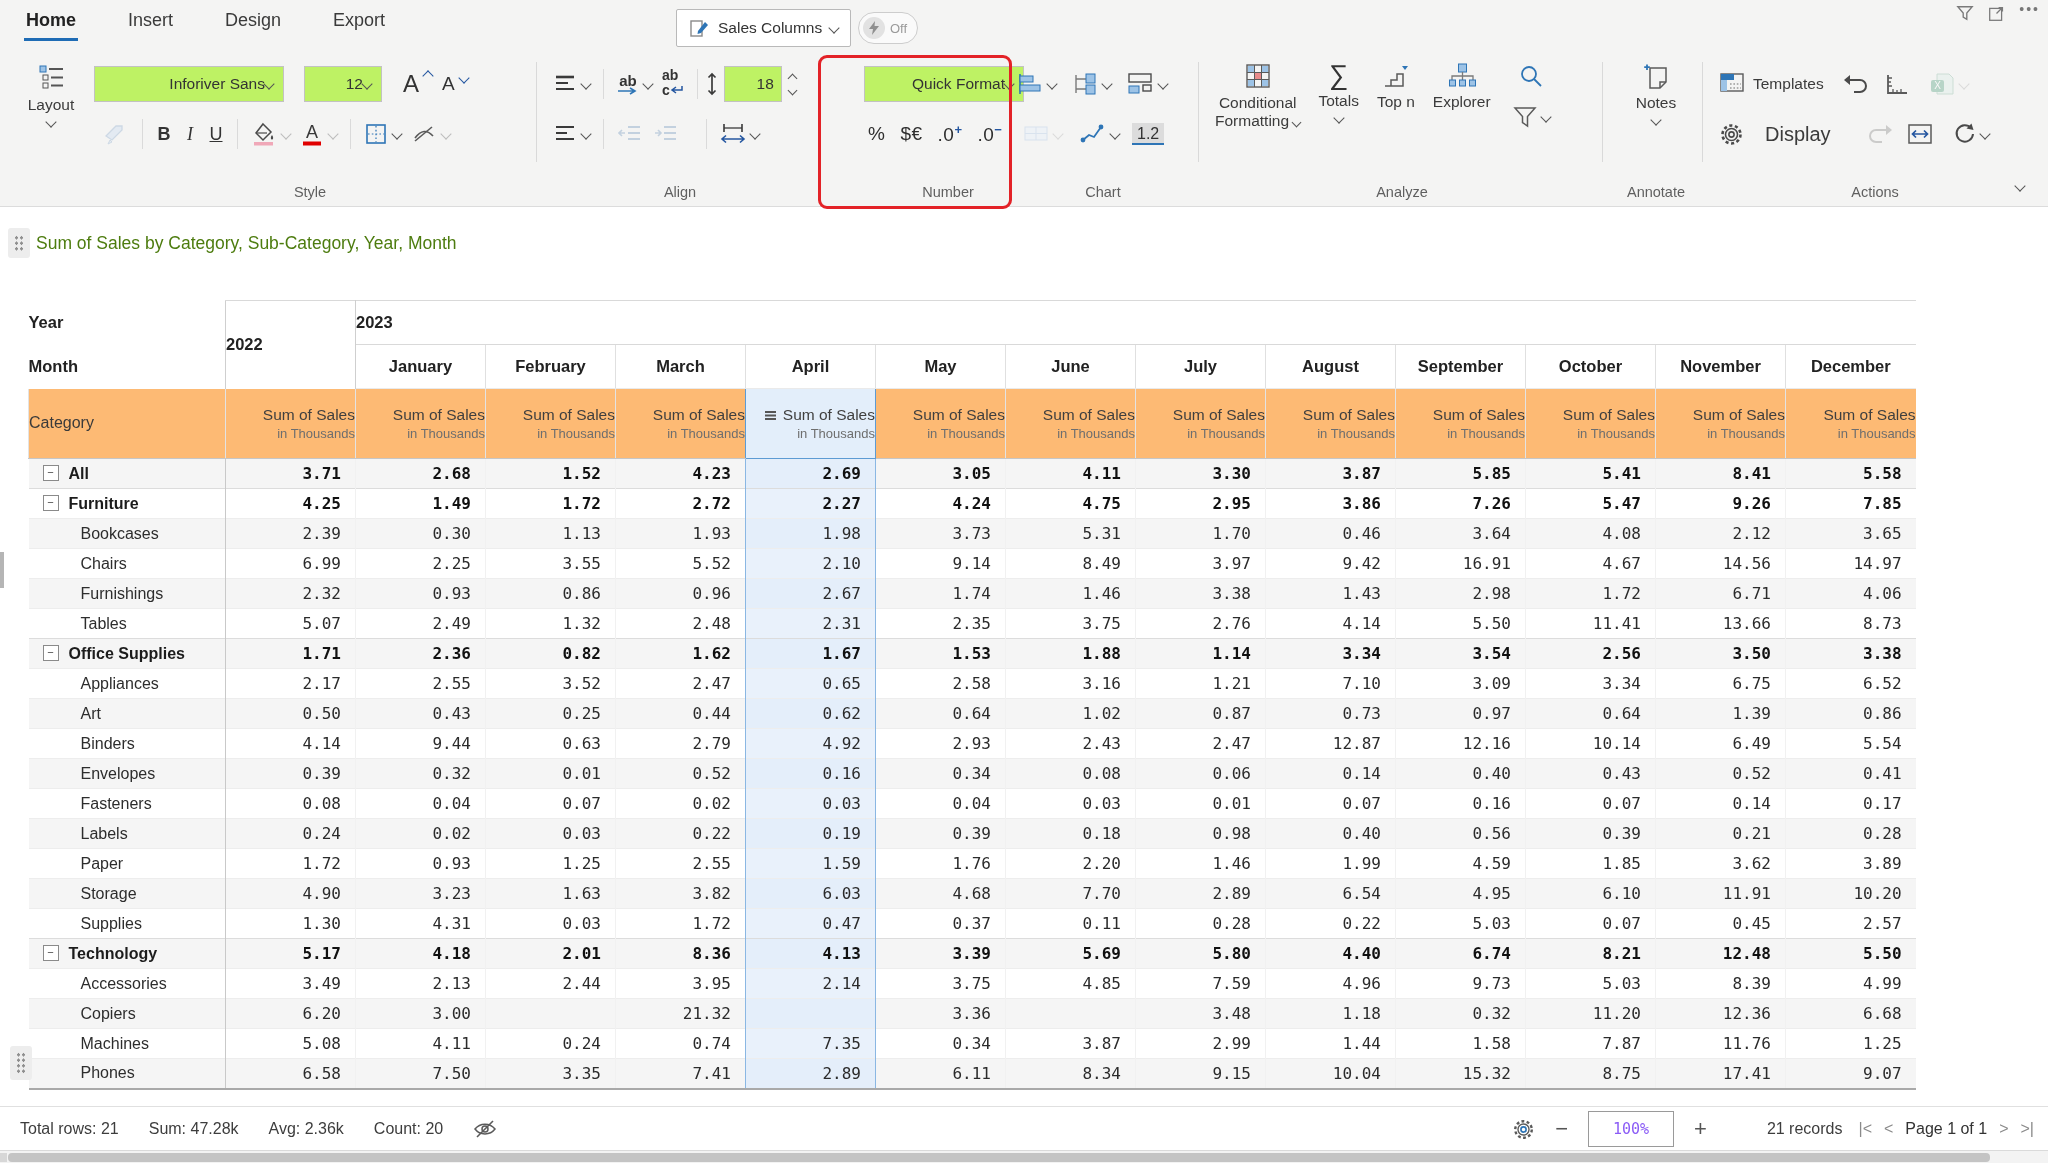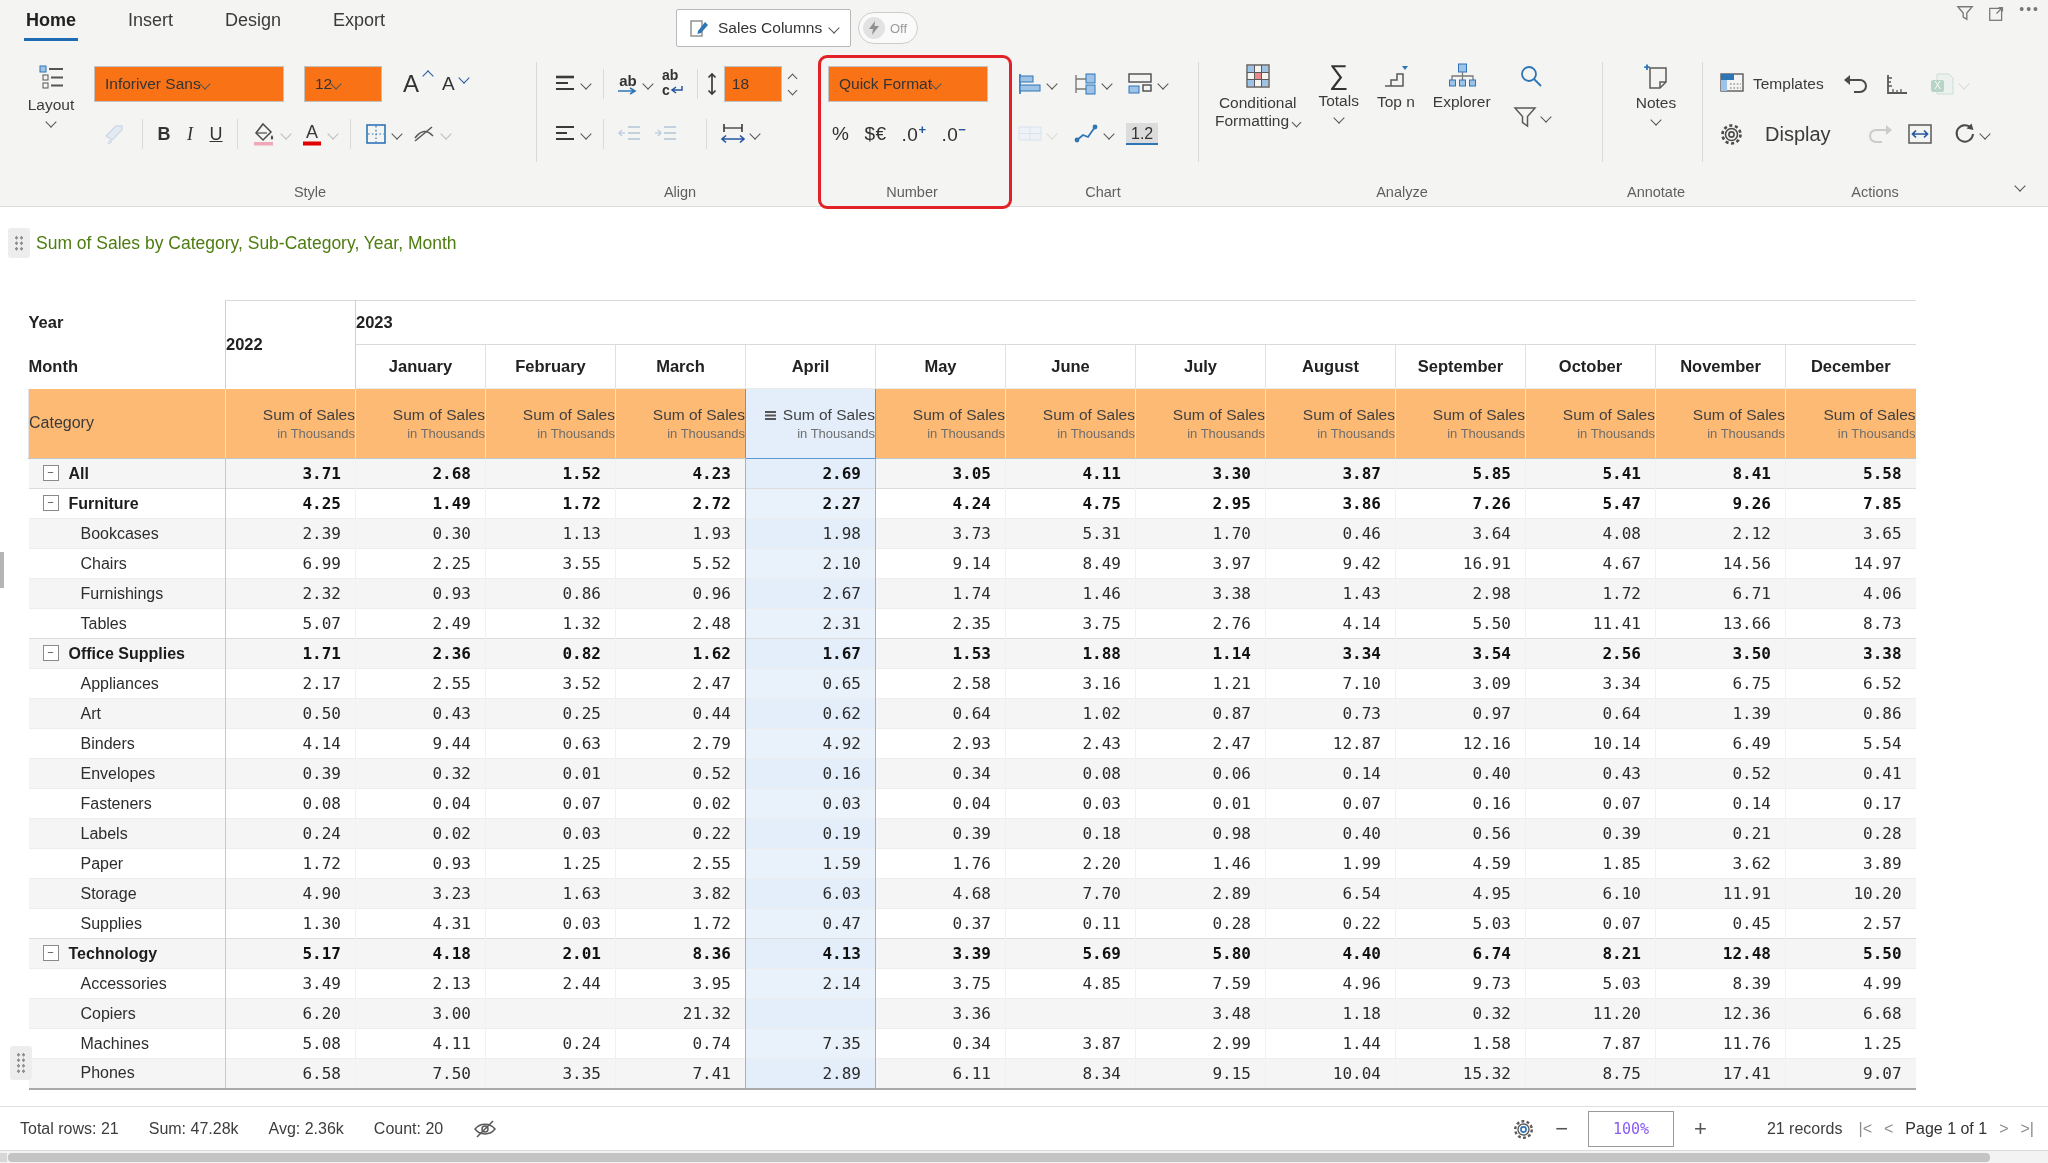--- a/index.html
+++ b/index.html
@@ -19,21 +19,21 @@
   .visheader{position:absolute;right:8px;top:4px;display:flex;gap:14px;align-items:center;color:#777;}
   
   .grp-sep{position:absolute;top:62px;height:100px;width:1px;background:#d9d9d9;}
   .group{position:absolute;top:56px;height:146px;}
   .glabel{position:absolute;left:0;right:0;bottom:2px;text-align:center;font-size:14.5px;color:#5f5f5f;}
   .row1{position:absolute;left:0;top:8px;height:40px;display:flex;align-items:center;}
   .row2{position:absolute;left:0;top:58px;height:40px;display:flex;align-items:center;}
   .chev{width:7px;height:7px;border-right:1.7px solid #555;border-bottom:1.7px solid #555;transform:rotate(45deg);display:inline-block;flex:none;}
   .chev.up{transform:rotate(-135deg);}
   .chev.pale{border-color:#bcbcbc;}
-  .combo{display:flex;align-items:center;justify-content:flex-start;background:#f97316;border:1px solid #c2c2c2;height:36px;
+  .combo{display:flex;align-items:center;justify-content:flex-end;background:#bef264;border:1px solid #c2c2c2;height:36px;
          padding:0 10px;font-size:15.5px;color:#333;box-sizing:border-box;}
   .minisep{width:1px;height:30px;background:#dadada;margin:0 8px;}
   .icbtn{display:flex;align-items:center;gap:5px;padding:0 5px;}
   .bigbtn{display:flex;flex-direction:column;align-items:center;gap:4px;font-size:15.5px;color:#3b3b3b;padding:0 9px;}
   .lh{line-height:1.15;}
   .biu{font-size:18px;color:#333;width:26px;text-align:center;}
   .fmtnum{font-size:19px;color:#2f2f2f;letter-spacing:.5px;}
   .fmtnum sup{color:#2456a0;font-size:13px;font-weight:700;}
   .onetwo{background:#dcdcdc;padding:2px 5px 0 5px;font-size:16px;color:#333;border-bottom:2.5px solid #2e75b6;}
   .redbox{position:absolute;left:818px;top:55px;width:188px;height:148px;border:3.5px solid #e32227;border-radius:9px;z-index:6;pointer-events:none;}
@@ -302,21 +302,21 @@
               <path d="M4 6 H22" stroke="#3a3a3a" stroke-width="1.3"></path>
               <path d="M2 17 H24 M6 13.5 L2 17 L6 20.5 M20 13.5 L24 17 L20 20.5" stroke="#2456a0" stroke-width="1.6" fill="none"></path>
             </svg>
         </span>
         <span class="chev"></span>
       </span>
     </div>
     <div class="glabel">Align</div>
   </div>
 
-  <div class="group" style="left:828px;width:168px;">
+  <div class="group" style="left:864px;width:168px;">
     <div class="row1">
       <div class="combo" style="width:160px;">
         <span>Quick Format</span>
         <span class="chev"></span>
       </div>
     </div>
     <div class="row2" style="gap:15px;padding-left:4px;">
       <span class="fmtnum">%</span>
       <span class="fmtnum">$€</span>
       <span class="fmtnum"><span>.0</span><sup>+</sup></span>
@@ -352,21 +352,21 @@
         <span>
             <svg width="27" height="24" viewBox="0 0 27 24">
               <rect x="2" y="2" width="22" height="8" fill="none" stroke="#4a4a4a" stroke-width="1.4"></rect>
               <rect x="2" y="14" width="10" height="7" fill="#9dc3e6" stroke="#2e75b6"></rect>
               <rect x="16" y="13" width="8" height="6" fill="none" stroke="#4a4a4a" stroke-width="1.4"></rect>
             </svg>
           </span>
         <span class="chev"></span>
       </span>
     </div>
-    <div class="row2" style="gap:8px;">
+    <div class="row2" style="gap:8px;margin-left:6px;">
       <span class="icbtn disab">
         <span>
             <svg width="26" height="18" viewBox="0 0 26 18">
               <rect x="2" y="2" width="22" height="13" fill="#e8f0fa" stroke="#b9cfe8"></rect>
               <path d="M13 2 V15 M2 8.5 H24" stroke="#b9cfe8"></path>
             </svg>
           </span>
         <span class="chev pale"></span>
       </span>
       <span class="icbtn">

